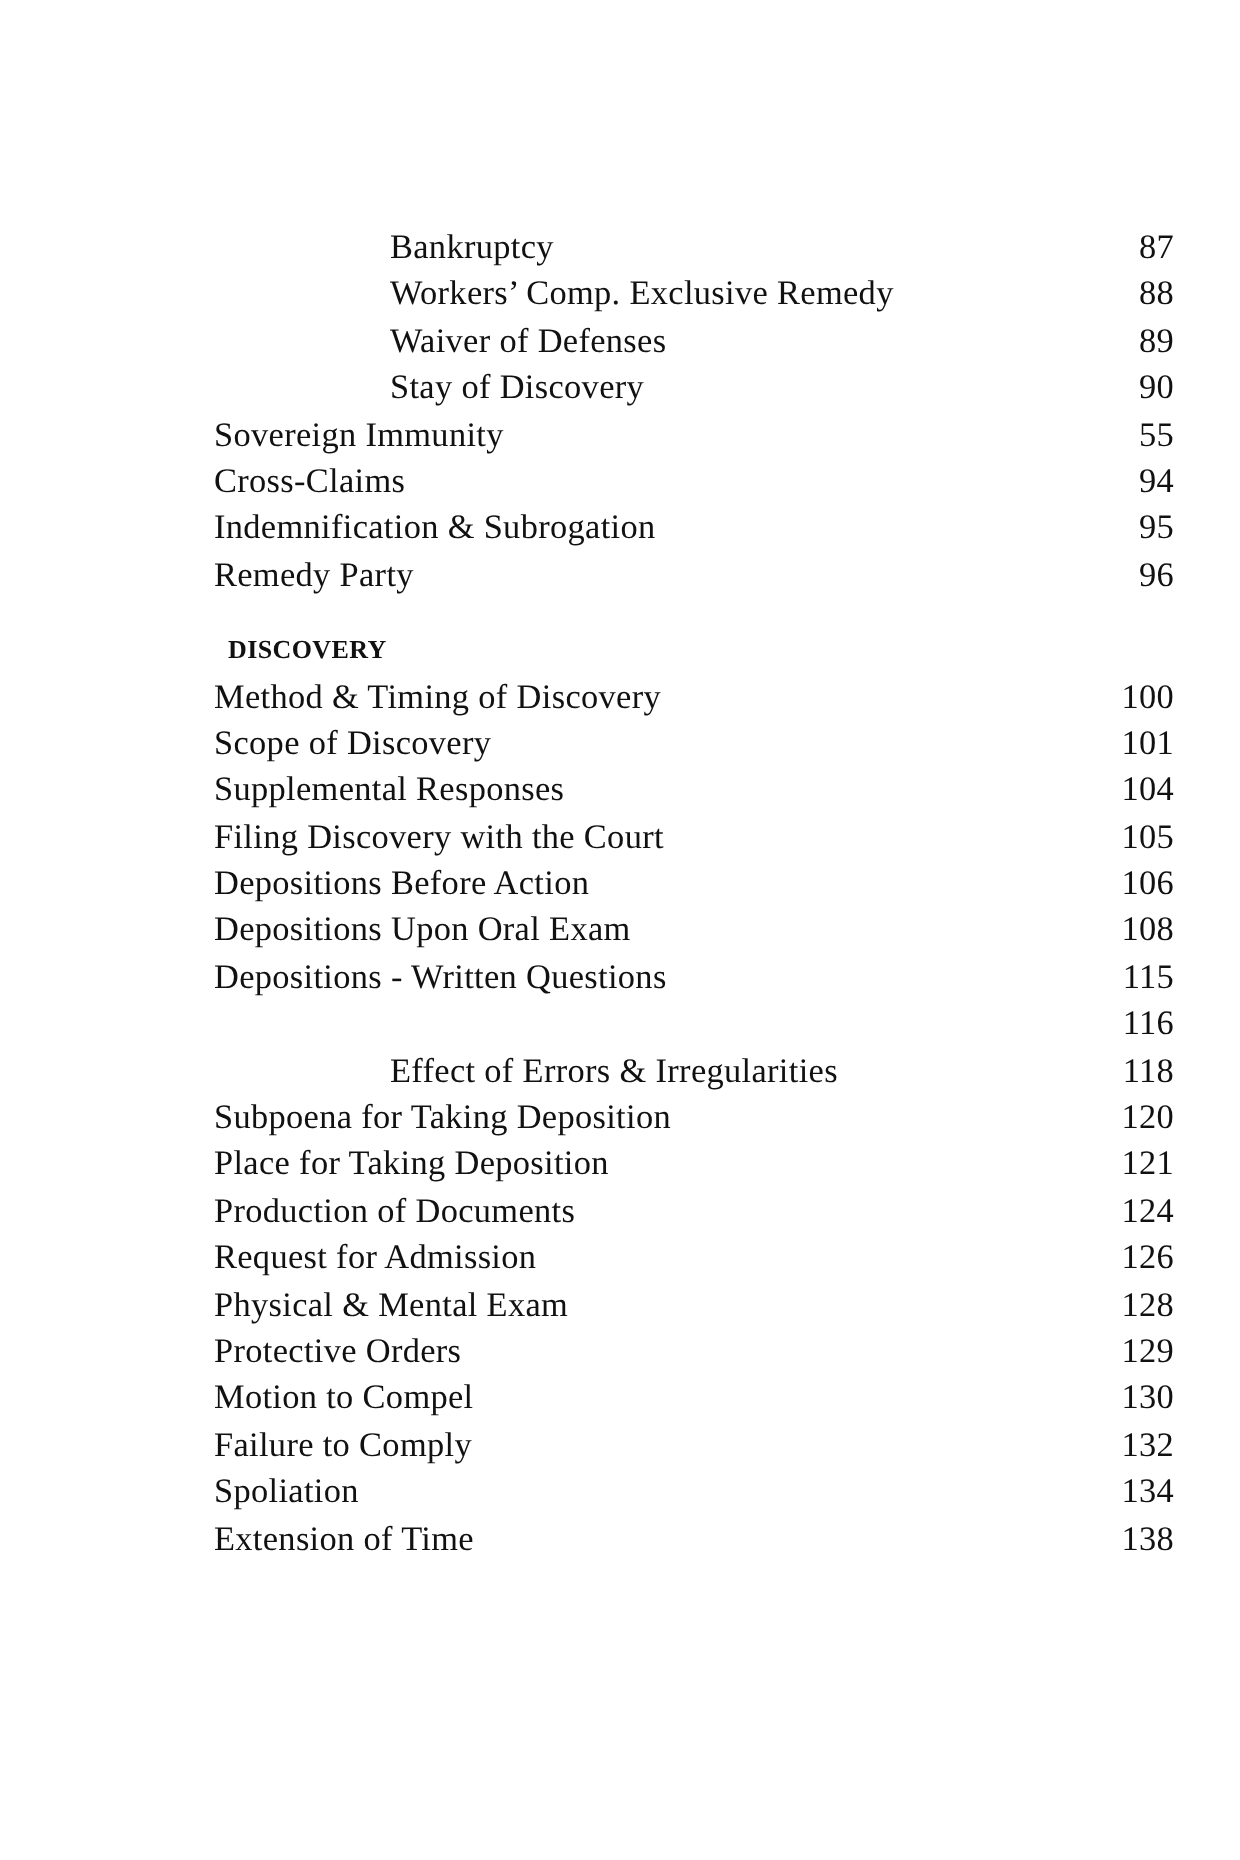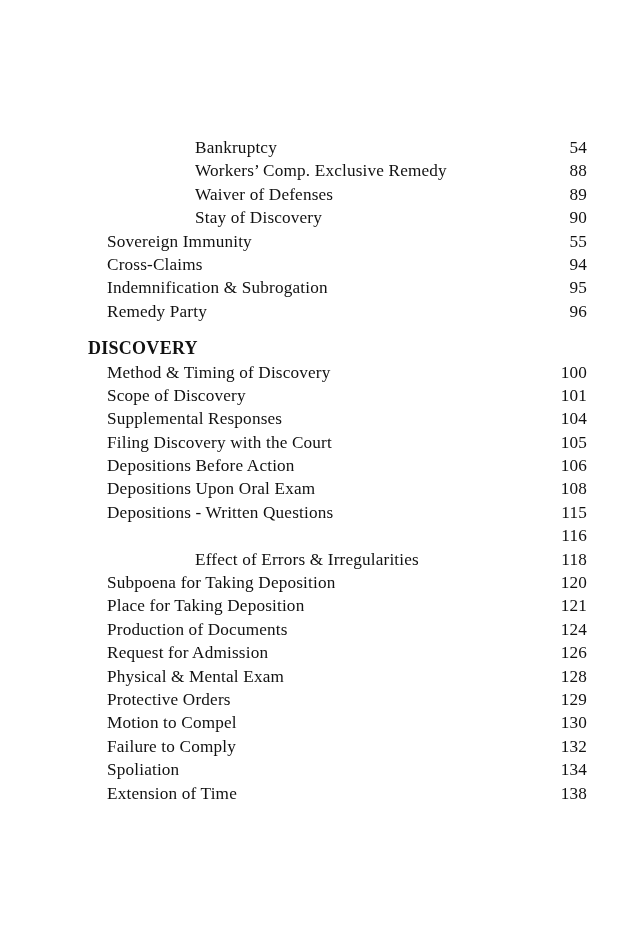--- a/index.html
+++ b/index.html
@@ -22,21 +22,20 @@
     height: 930px;
     background: #ffffff;
     box-sizing: border-box;
   }
 
   .toc {
     position: absolute;
     left: 0;
     top: 112px;
     width: 620px;
-    margin-top: 24px;
   }
 
   
   .toc-row {
     display: flex;
     align-items: baseline;
     height: 23.4px;
     font-size: 17.2px;
     line-height: 23.4px;
     white-space: nowrap;
@@ -61,39 +60,39 @@
   }
 
   
   .level-1 .title { padding-left: 107px; }
   .level-2 .title { padding-left: 195px; }
 
   
   .toc-heading {
     height: 23.4px;
     line-height: 23.4px;
-    font-size: 18px;
+    font-size: 13px;
     font-weight: bold;
-    padding-left: 88px;
+    padding-left: 114px;
     letter-spacing: 0.015em;
     white-space: nowrap;
   }
   .toc-heading.gap-before {
     margin-top: 14px;
   }
 </style>
 </head>
 <body>
 
 <div class="page">
   <div class="toc" id="toc-list">
       <div class="toc-row level-2">
         <span class="title">Bankruptcy</span>
         <span class="spacer"></span>
-        <span class="pageno">54</span>
+        <span class="pageno">87</span>
       </div>
       <div class="toc-row level-2">
         <span class="title">Workers’ Comp. Exclusive Remedy</span>
         <span class="spacer"></span>
         <span class="pageno">88</span>
       </div>
       <div class="toc-row level-2">
         <span class="title">Waiver of Defenses</span>
         <span class="spacer"></span>
         <span class="pageno">89</span>

